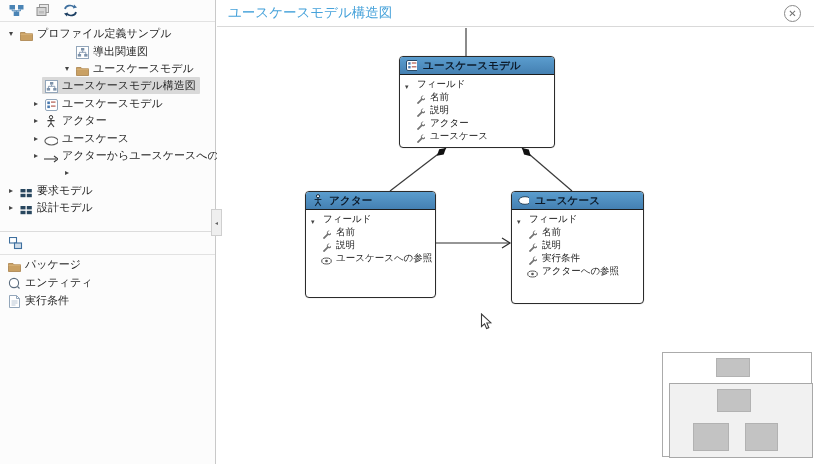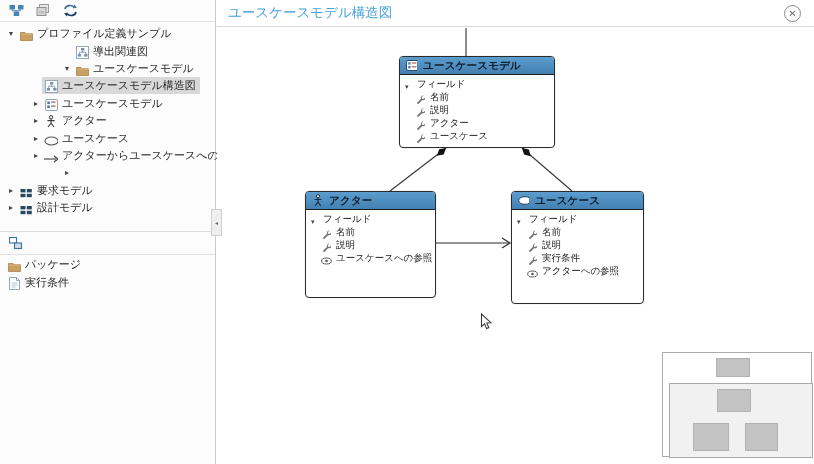--- a/index.html
+++ b/index.html
@@ -262,20 +262,31 @@
             <span class="ticon">
           <svg width="13" height="11">
                 <path d="M0.5 2.5h4.5l1 1.3h6.5v6.7H0.5z" fill="#c9a063" stroke="#a9824a" stroke-width="0.8"></path>
                 <path d="M0.5 4.3h12" stroke="#dbb87e" stroke-width="0.8"></path>
               </svg>
         </span>
             <span class="lbl">パッケージ</span>
           </span>
       </div>
 
+      <div class="prow">
+        <span class="hl">
+            <span class="ticon">
+          <svg width="13" height="13">
+                <circle cx="6" cy="6" r="4.6" fill="#fff" stroke="#5a6b7d" stroke-width="1.1"></circle>
+                <path d="M9.5 9.5l2 2" stroke="#5a6b7d" stroke-width="1.1"></path>
+              </svg>
+        </span>
+            <span class="lbl">エンティティ</span>
+          </span>
+      </div>
 
 
       <div class="prow">
         <span class="hl">
             <span class="ticon">
           <svg width="11" height="13">
                 <path d="M0.5 0.5h7l3 3v9h-10z" fill="#fff" stroke="#93a6ba"></path>
                 <path d="M7.5 0.5v3h3" fill="none" stroke="#93a6ba"></path>
                 <path d="M2.5 6h6M2.5 8h6M2.5 10h4" stroke="#b9c6d4"></path>
               </svg>

